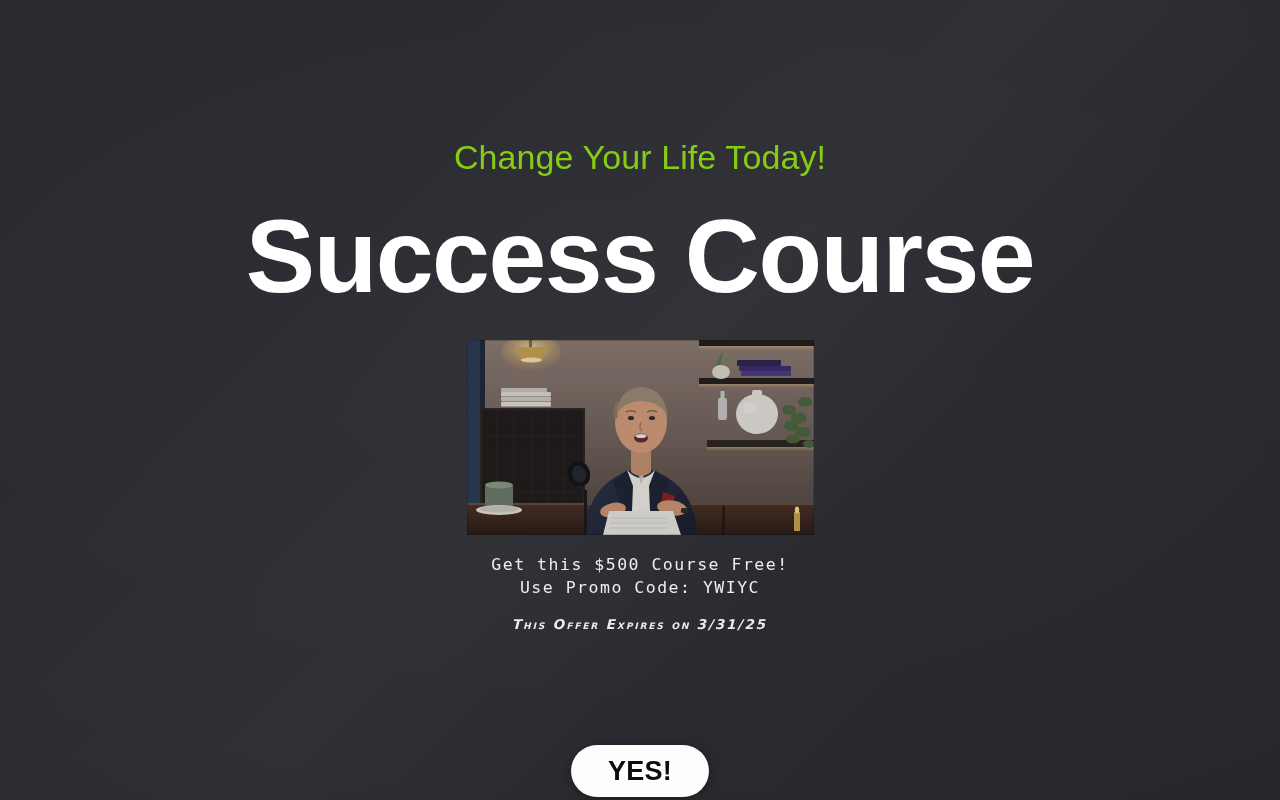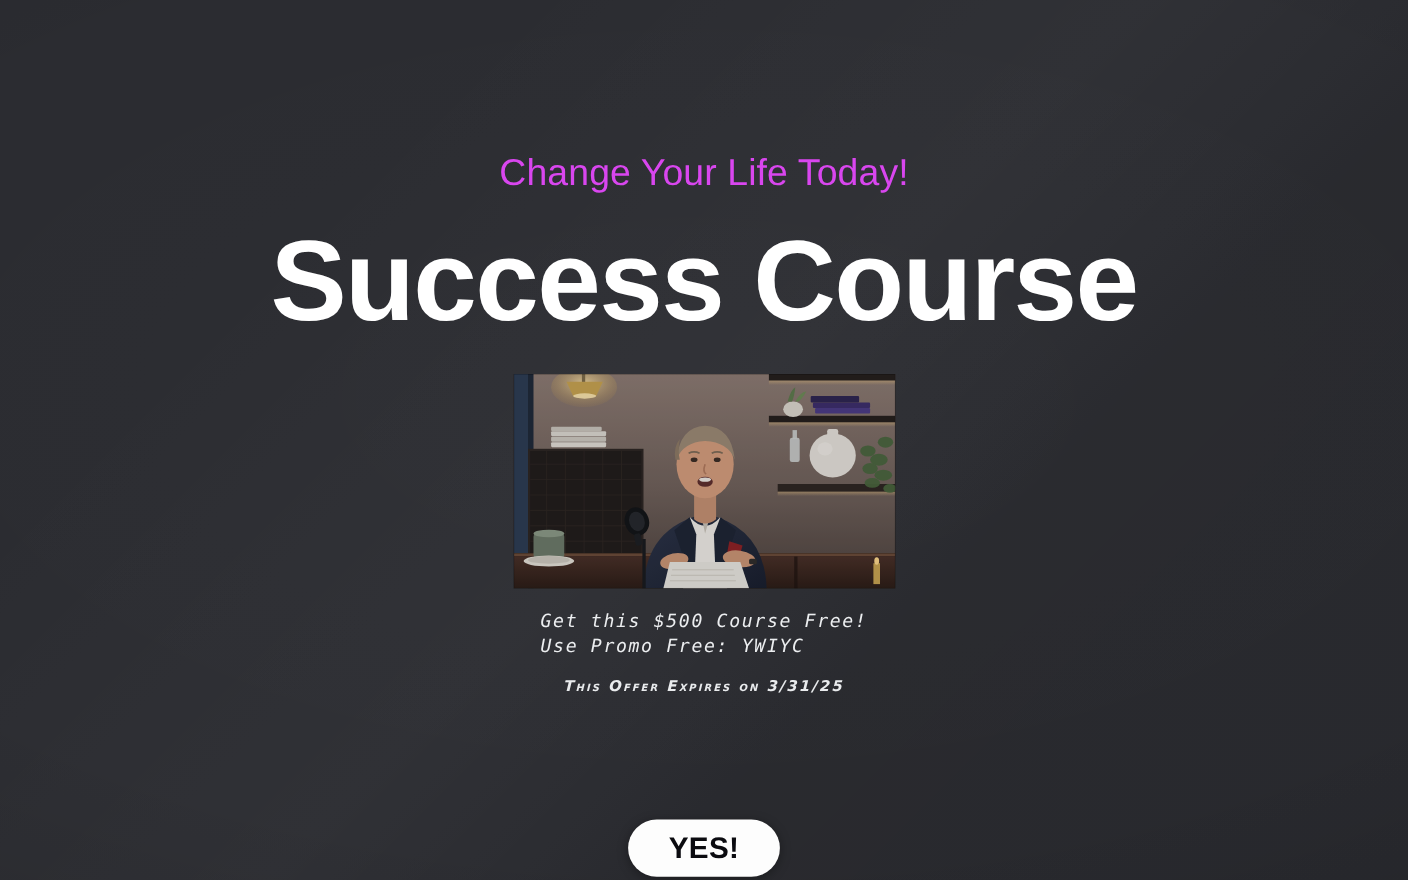--- a/index.html
+++ b/index.html
@@ -57,21 +57,21 @@
     flex-direction: column;
     align-items: center;
     z-index: 2;
   }
 
   #eyebrow-headline {
     margin-top: 139px;
     font-size: 34px;
     font-weight: 400;
     line-height: 1.1;
-    color: #d946ef;
+    color: #84cc16;
     letter-spacing: 0.1px;
     text-align: center;
   }
 
   #course-title {
     margin-top: 30px;
     font-size: 104px;
     font-weight: 700;
     line-height: 0.98;
     color: #ffffff;
@@ -88,27 +88,27 @@
     height: 195px;
     overflow: hidden;
     background: #23201e;
     flex: 0 0 auto;
   }
   #video-thumbnail svg { display: block; width: 100%; height: 100%; }
 
   
   #offer-lines {
     margin-top: 18px;
+    text-align: center;
     font-family: "DejaVu Sans Mono", "Liberation Mono", monospace;
     font-size: 16.5px;
     line-height: 23px;
     letter-spacing: 1.5px;
     color: #eceef0;
     font-weight: 400;
-    font-style: italic;
   }
   #offer-lines .offer-line { display: block; white-space: nowrap; }
 
   #expiry-note {
     margin-top: 17px;
     text-align: center;
     font-family: "DejaVu Sans", sans-serif;
     font-size: 13.5px;
     font-style: italic;
     font-weight: 700;
@@ -310,21 +310,21 @@
         <rect x="327" y="172" width="6" height="19" fill="#c9a44f"></rect>
         <ellipse cx="330" cy="170" rx="2.2" ry="3.4" fill="#ffd98a"></ellipse>
 
         <rect x="0" y="0" width="347" height="195" fill="#1a1d24" opacity="0.14"></rect>
         <rect x="0" y="0" width="347" height="195" fill="none" stroke="#000" stroke-opacity="0.35" stroke-width="1"></rect>
       </svg>
     </div>
 
     <div id="offer-lines">
       <span class="offer-line">Get this $500 Course Free!</span>
-      <span class="offer-line">Use Promo Free: YWIYC</span>
+      <span class="offer-line">Use Promo Code: YWIYC</span>
     </div>
 
     <div id="expiry-note">This Offer Expires on 3/31/25</div>
 
   </div>
 
   <div id="cta-wrap">
     <button id="yes-button">YES!</button>
   </div>
 

